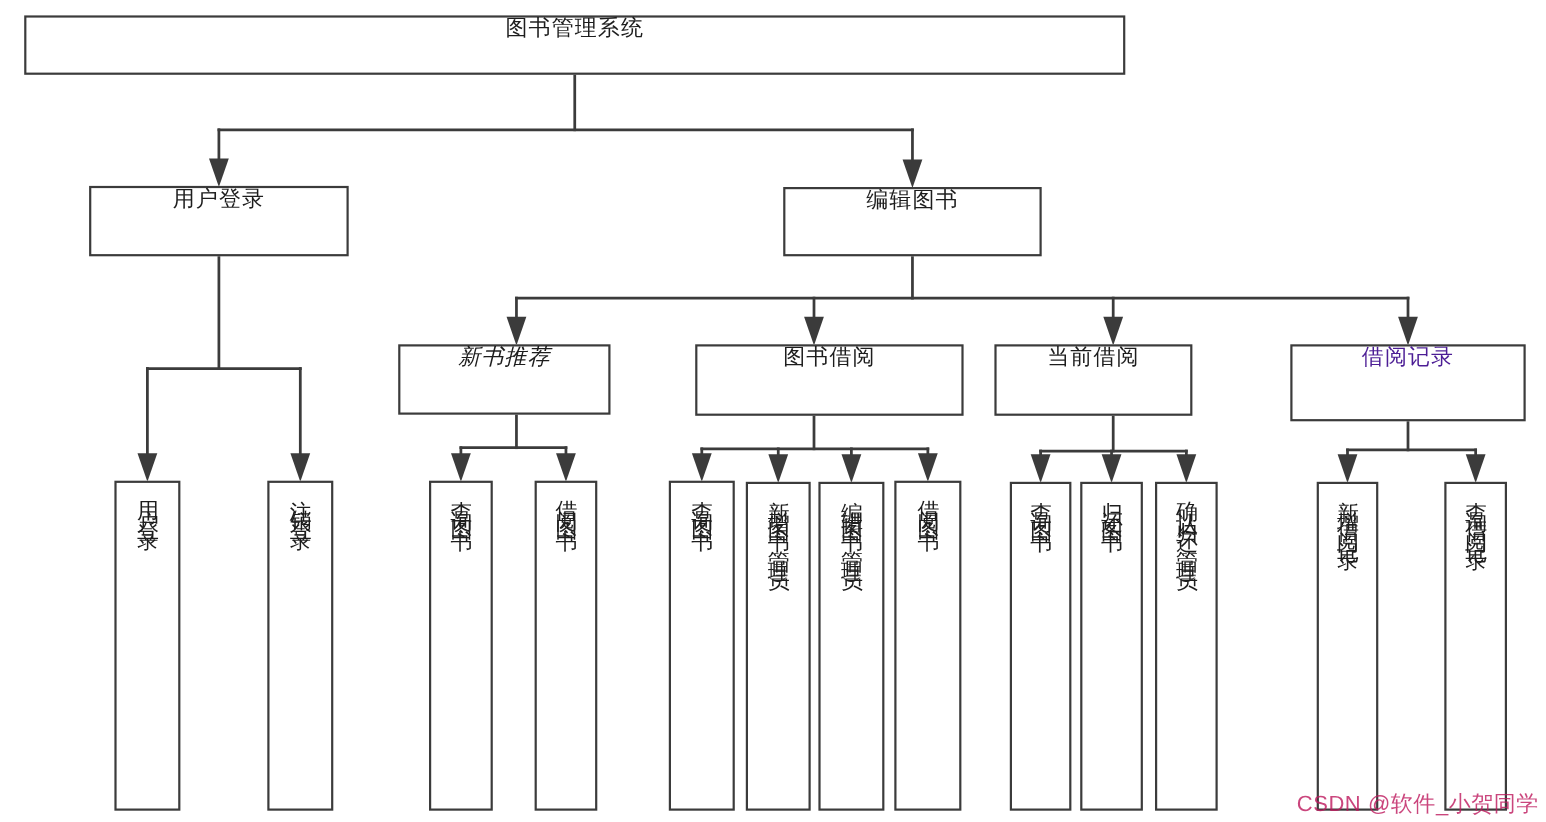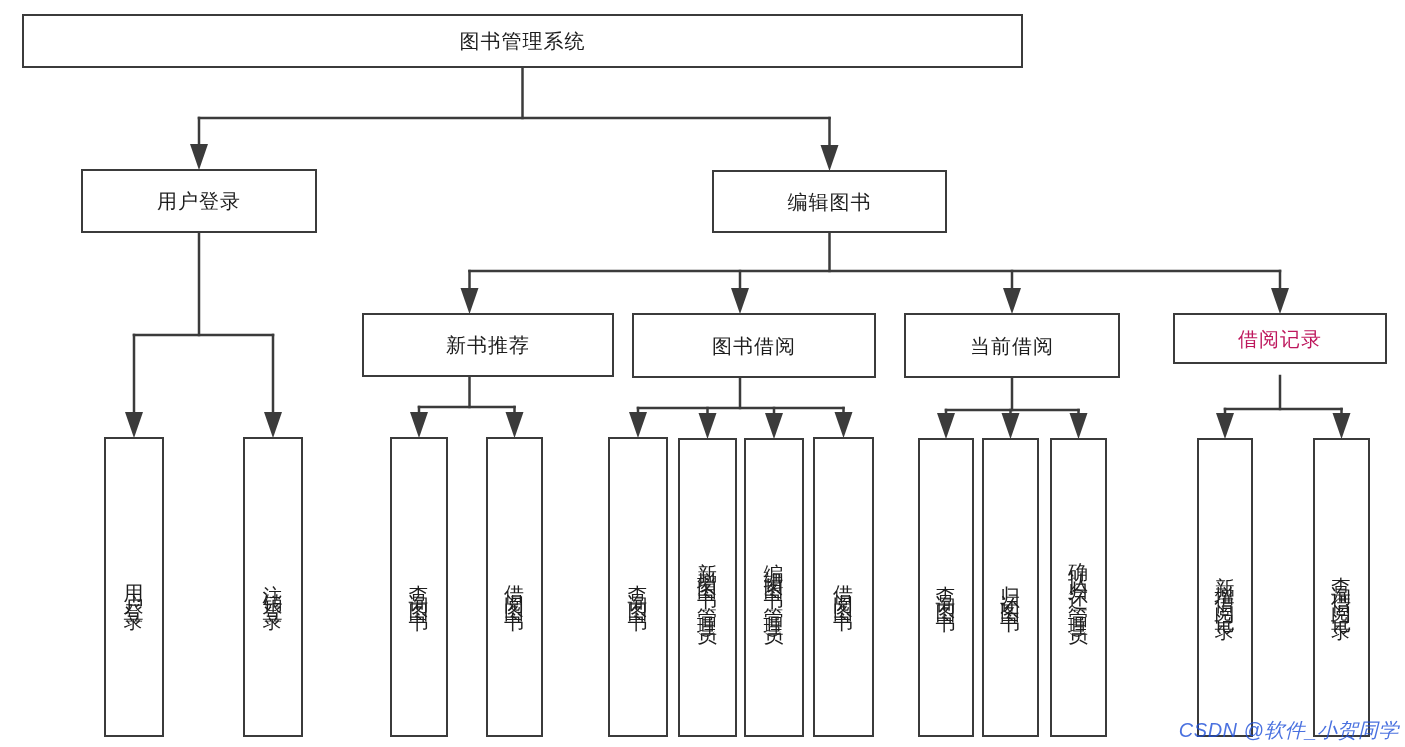--- a/index.html
+++ b/index.html
@@ -14,21 +14,20 @@
     background: #ffffff;
     overflow: hidden;
     font-family: "Liberation Sans", "DejaVu Sans", sans-serif;
   }
   .node {
     position: absolute;
     box-sizing: border-box;
     background: #ffffff;
     border: 2.5px solid #3b3b3b;
     display: flex;
-    align-items: center;
     justify-content: center;
     color: #1d1d1d;
     font-size: 20px;
     line-height: 1;
   }
   .node.horizontal .node-label {
     letter-spacing: 1px;
     white-space: nowrap;
   }
   .node.vertical .node-label {
@@ -104,40 +103,40 @@
       <polygon points="1001.5,413 1019.5,413 1010.5,439" fill="#3b3b3b"></polygon>
       <path d="M 1078.5 410 V 421" stroke="#3b3b3b" stroke-width="2.5" fill="none" stroke-linecap="square"></path>
       <polygon points="1069.5,413 1087.5,413 1078.5,439" fill="#3b3b3b"></polygon>
       <path d="M 1280 376 V 409" stroke="#3b3b3b" stroke-width="2.5" fill="none" stroke-linecap="square"></path>
       <path d="M 1225 409 H 1341.5" stroke="#3b3b3b" stroke-width="2.5" fill="none" stroke-linecap="square"></path>
       <path d="M 1225 409 V 421" stroke="#3b3b3b" stroke-width="2.5" fill="none" stroke-linecap="square"></path>
       <polygon points="1216,413 1234,413 1225,439" fill="#3b3b3b"></polygon>
       <path d="M 1341.5 409 V 421" stroke="#3b3b3b" stroke-width="2.5" fill="none" stroke-linecap="square"></path>
       <polygon points="1332.5,413 1350.5,413 1341.5,439" fill="#3b3b3b"></polygon>
     </svg>
-  <div id="watermark" style="color: #1d4ed8; font-style: italic;">CSDN @软件_小贺同学</div>
+  <div id="watermark" style="color: #be185d;">CSDN @软件_小贺同学</div>
 <div class="node horizontal" style="left: 22px; top: 14px; width: 1001px; height: 54px; border-color: rgb(59, 59, 59); color: rgb(29, 29, 29);">
       <span class="node-label">图书管理系统</span>
     </div>
     <div class="node horizontal" style="left: 81px; top: 169px; width: 236px; height: 64px; border-color: rgb(59, 59, 59); color: rgb(29, 29, 29);">
       <span class="node-label">用户登录</span>
     </div>
     <div class="node horizontal" style="left: 712px; top: 170px; width: 235px; height: 63px; border-color: rgb(59, 59, 59); color: rgb(29, 29, 29);">
       <span class="node-label">编辑图书</span>
     </div>
-    <div class="node horizontal" style="left: 362px; top: 313px; width: 252px; height: 64px; border-color: rgb(59, 59, 59); color: rgb(29, 29, 29);">
+    <div class="node horizontal" style="left: 362px; top: 313px; width: 193px; height: 64px; border-color: rgb(59, 59, 59); color: rgb(29, 29, 29); font-style: italic;">
       <span class="node-label">新书推荐</span>
     </div>
     <div class="node horizontal" style="left: 632px; top: 313px; width: 244px; height: 65px; border-color: rgb(59, 59, 59); color: rgb(29, 29, 29);">
       <span class="node-label">图书借阅</span>
     </div>
-    <div class="node horizontal" style="left: 904px; top: 313px; width: 216px; height: 65px; border-color: rgb(59, 59, 59); color: rgb(29, 29, 29);">
+    <div class="node horizontal" style="left: 904px; top: 313px; width: 180px; height: 65px; border-color: rgb(59, 59, 59); color: rgb(29, 29, 29);">
       <span class="node-label">当前借阅</span>
     </div>
-    <div class="node horizontal" style="left: 1173px; top: 313px; width: 214px; height: 51px; border-color: rgb(59, 59, 59); color: #be185d;">
+    <div class="node horizontal" style="left: 1173px; top: 313px; width: 214px; height: 70px; border-color: rgb(59, 59, 59); color: #4c1d95;">
       <span class="node-label">借阅记录</span>
     </div>
     <div class="node vertical" style="left: 104px; top: 437px; width: 60px; height: 300px; border-color: rgb(59, 59, 59); color: rgb(29, 29, 29);">
       <span class="node-label">用户登录</span>
     </div>
     <div class="node vertical" style="left: 243px; top: 437px; width: 60px; height: 300px; border-color: rgb(59, 59, 59); color: rgb(29, 29, 29);">
       <span class="node-label">注销登录</span>
     </div>
     <div class="node vertical" style="left: 390px; top: 437px; width: 58px; height: 300px; border-color: rgb(59, 59, 59); color: rgb(29, 29, 29);">
       <span class="node-label">查询图书</span>

